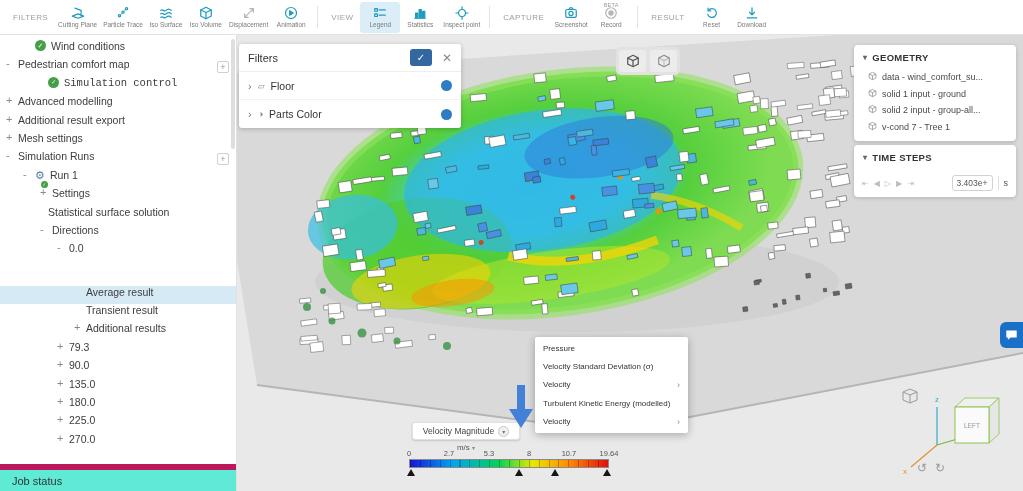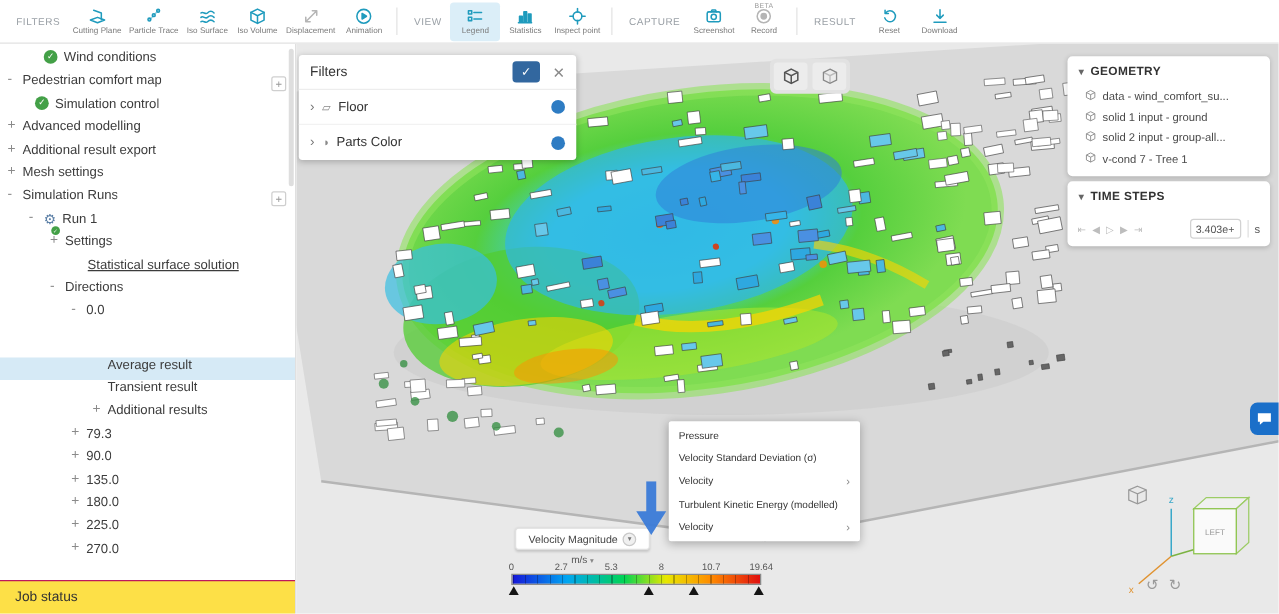--- a/index.html
+++ b/index.html
@@ -22,21 +22,21 @@
 .tree-scrollbar{position:absolute;right:1px;top:4px;width:4px;height:110px;background:#dedede;border-radius:2px}
 .tree-row{display:flex;height:18.4px;position:relative;cursor:pointer;white-space:nowrap}
 .tree-row.selected{background:#d6eaf6}
 .tree-expander{width:12px;flex:none;color:#8a8a8a;font-size:11px;line-height:11px;text-align:left}
 .check-icon{width:11px;height:11px;flex:none;border-radius:50%;background:#43a047;color:#fff;font-size:7px;line-height:11px;text-align:center;margin-right:5px}
 .gear-wrap{position:relative;margin-right:5px;flex:none}
 .gear{font-size:11px;color:#5b7fa6}
 .gear-badge{position:absolute;right:-3px;bottom:-1px;width:7px;height:7px;background:#43a047;border-radius:50%;color:#fff;font-size:4.5px;line-height:7px;text-align:center}
 .tree-label{overflow:hidden;text-overflow:ellipsis}
 .tree-add{position:absolute;right:7px;top:3px;width:12px;height:12px;border:1px solid #cfcfcf;border-radius:2px;background:#fff;color:#999;font-size:9px;line-height:10px;text-align:center}
-.job-status{height:27px;border-top:1px solid #be185d;display:flex;align-items:center;padding-left:12px;font-size:11px;color:#333;background:#fde047}
+.job-status{height:27px;border-top:6px solid #be185d;display:flex;align-items:center;padding-left:12px;font-size:11px;color:#333;background:#5eead4}
 
 
 .viewport{position:absolute;top:35px;left:237px;right:0;bottom:0;background:#e9e9e9;overflow:hidden}
 .scene{position:absolute;inset:0;width:100%;height:100%}
 
 
 .filters-panel{position:absolute;left:2px;top:9px;width:222px;background:#fff;border-radius:3px;box-shadow:0 1px 5px rgba(0,0,0,.22);z-index:12}
 .fp-header{height:28px;display:flex;align-items:center;padding:0 9px;border-bottom:1px solid #ededed}
 .fp-title{font-size:11px;color:#333;flex:1}
 .fp-check{width:22px;height:17px;background:#32679f;border-radius:3px;color:#fff;font-size:10px;display:flex;align-items:center;justify-content:center;margin-right:10px;cursor:pointer}
@@ -241,21 +241,21 @@
     <div class="tree-scrollbar"></div>
   <div class="tree-row" style="padding-left: 35px;">
         <span class="check-icon">✓</span>
         <span class="tree-label">Wind conditions</span>
       </div>
       <div class="tree-row" style="padding-left: 6px;">
         <span class="tree-expander">-</span>
         <span class="tree-label">Pedestrian comfort map</span>
         <span class="tree-add">+</span>
       </div>
-      <div class="tree-row" style="padding-left: 28px;">
+      <div class="tree-row" style="padding-left: 48px; font-family: Liberation Mono, monospace;">
         <span class="check-icon">✓</span>
         <span class="tree-label">Simulation control</span>
       </div>
       <div class="tree-row" style="padding-left: 6px;">
         <span class="tree-expander">+</span>
         <span class="tree-label">Advanced modelling</span>
       </div>
       <div class="tree-row" style="padding-left: 6px;">
         <span class="tree-expander">+</span>
         <span class="tree-label">Additional result export</span>
@@ -271,21 +271,21 @@
       </div>
       <div class="tree-row" style="padding-left: 23px;">
         <span class="tree-expander">-</span>
         <span class="gear-wrap"><span class="gear">⚙</span><span class="gear-badge">✓</span></span>
         <span class="tree-label">Run 1</span>
       </div>
       <div class="tree-row" style="padding-left: 40px;">
         <span class="tree-expander">+</span>
         <span class="tree-label">Settings</span>
       </div>
-      <div class="tree-row" style="padding-left: 70px; text-decoration: underline;">
+      <div class="tree-row" style="padding-left: 48px;">
         <span class="tree-label">Statistical surface solution</span>
       </div>
       <div class="tree-row" style="padding-left: 40px;">
         <span class="tree-expander">-</span>
         <span class="tree-label">Directions</span>
       </div>
       <div class="tree-row" style="padding-left: 57px;">
         <span class="tree-expander">-</span>
         <span class="tree-label">0.0</span>
       </div>

